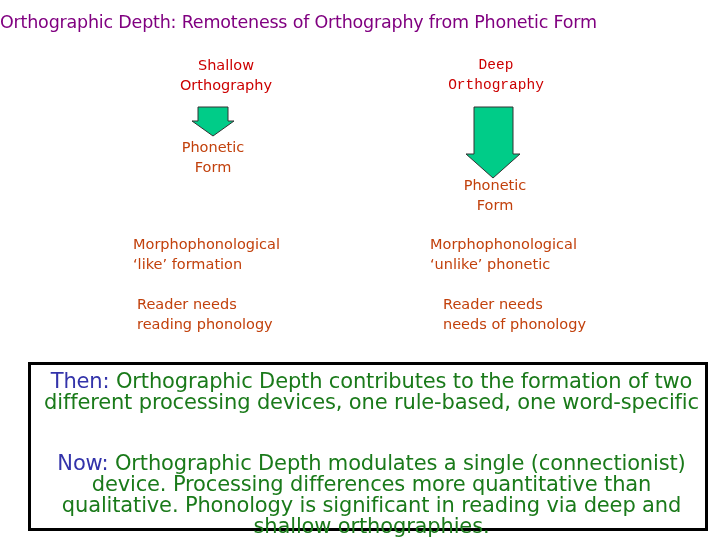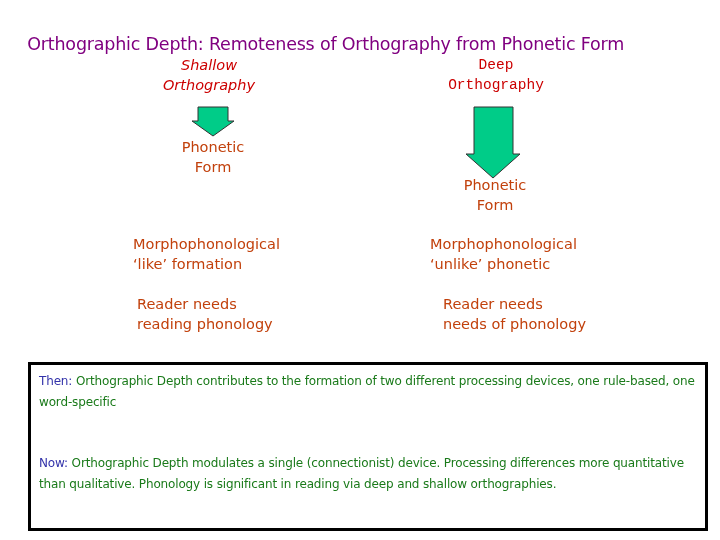--- a/index.html
+++ b/index.html
@@ -10,26 +10,25 @@
     body {
       width: 720px;
       height: 540px;
       position: relative;
       overflow: hidden;
       font-family: "DejaVu Sans", sans-serif;
     }
     .abs { position: absolute; }
     .title {
       left: 0; top: 12px; width: 624px;
-      text-align: right;
+      text-align: left;
       color: #800080;
       font-size: 17.5px;
       letter-spacing: -0.2px;
       white-space: nowrap;
-      margin-top: 22px;
     }
     .col-head {
       color: #cc0000;
       font-size: 14.5px;
       line-height: 20px;
       text-align: center;
       white-space: nowrap;
     }
     .label {
       color: #c2410c;
@@ -43,33 +42,34 @@
       left: 28px; top: 362px;
       width: 674px; height: 163px;
       border: 3px solid #000000;
       background: #ffffff;
       box-sizing: content-box;
     }
     .para {
       position: absolute;
       left: 8px;
       width: 665px;
-      font-size: 12px;
+      font-size: 21px;
       line-height: 21px;
       color: #1a7a1a;
       letter-spacing: -0.15px;
+      text-align: center;
     }
     .para .lead { color: #3333aa; }
   </style>
 </head>
 <body>
 
 <div class="abs title">Orthographic Depth: Remoteness of Orthography from Phonetic Form</div>
 
-<div class="abs col-head" style="left:149px; top:55px; width:120px;font-style:italic;">
+<div class="abs col-head" style="left:166px; top:55px; width:120px;">
   <div>Shallow</div>
   <div>Orthography</div>
 </div>
 
 <div class="abs arrow" style="left:190px; top:106px;">
   <svg width="46" height="32" viewBox="0 0 46 32">
     <polygon points="8,1 38,1 38,15 44,15 23,30 2,15 8,15" fill="#00cc88" stroke="#333333" stroke-width="1"></polygon>
   </svg>
 </div>
 

